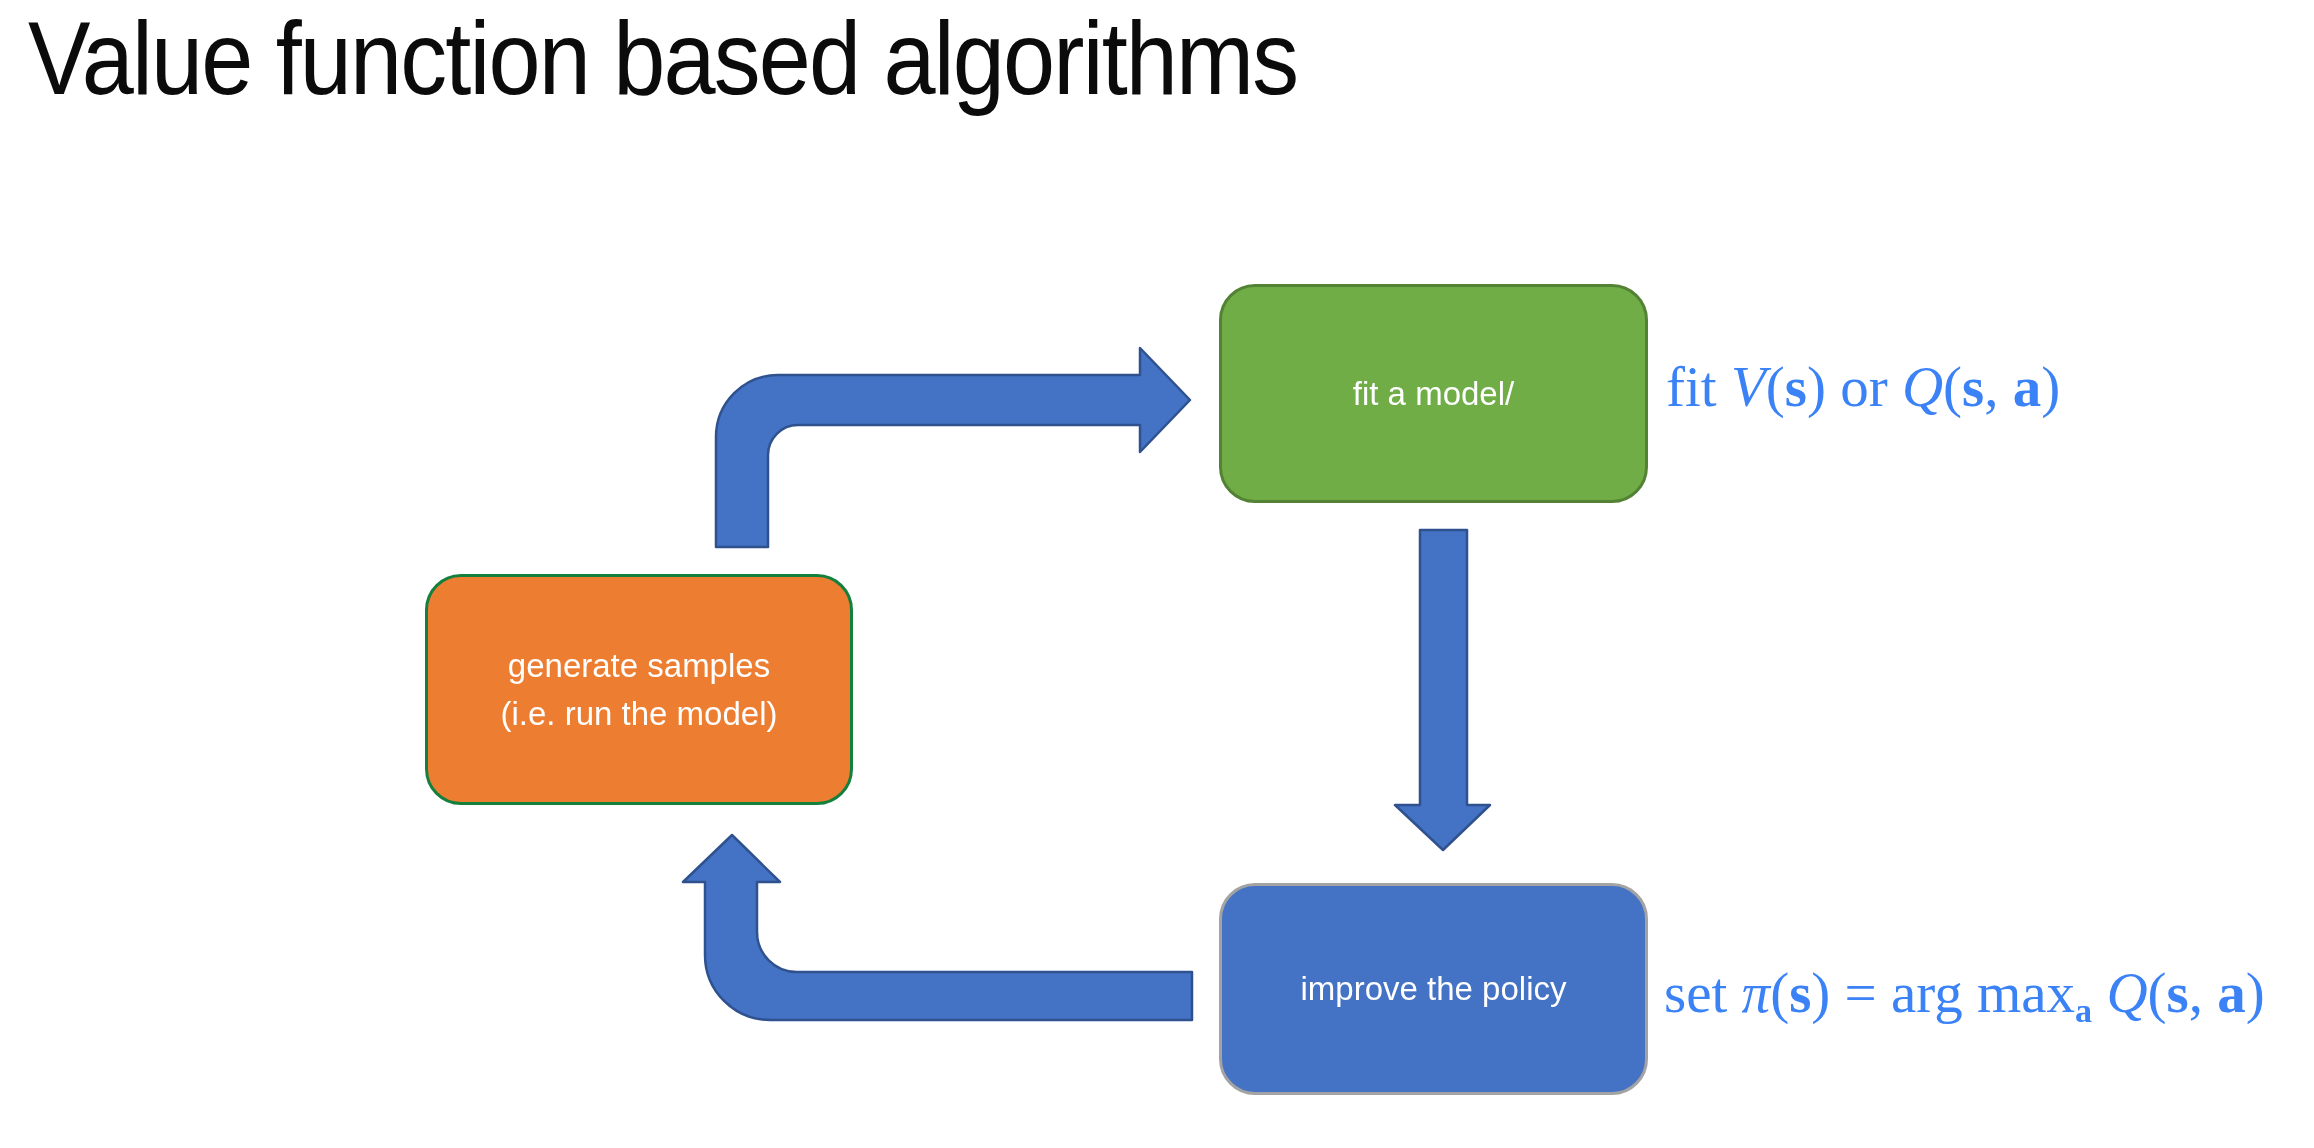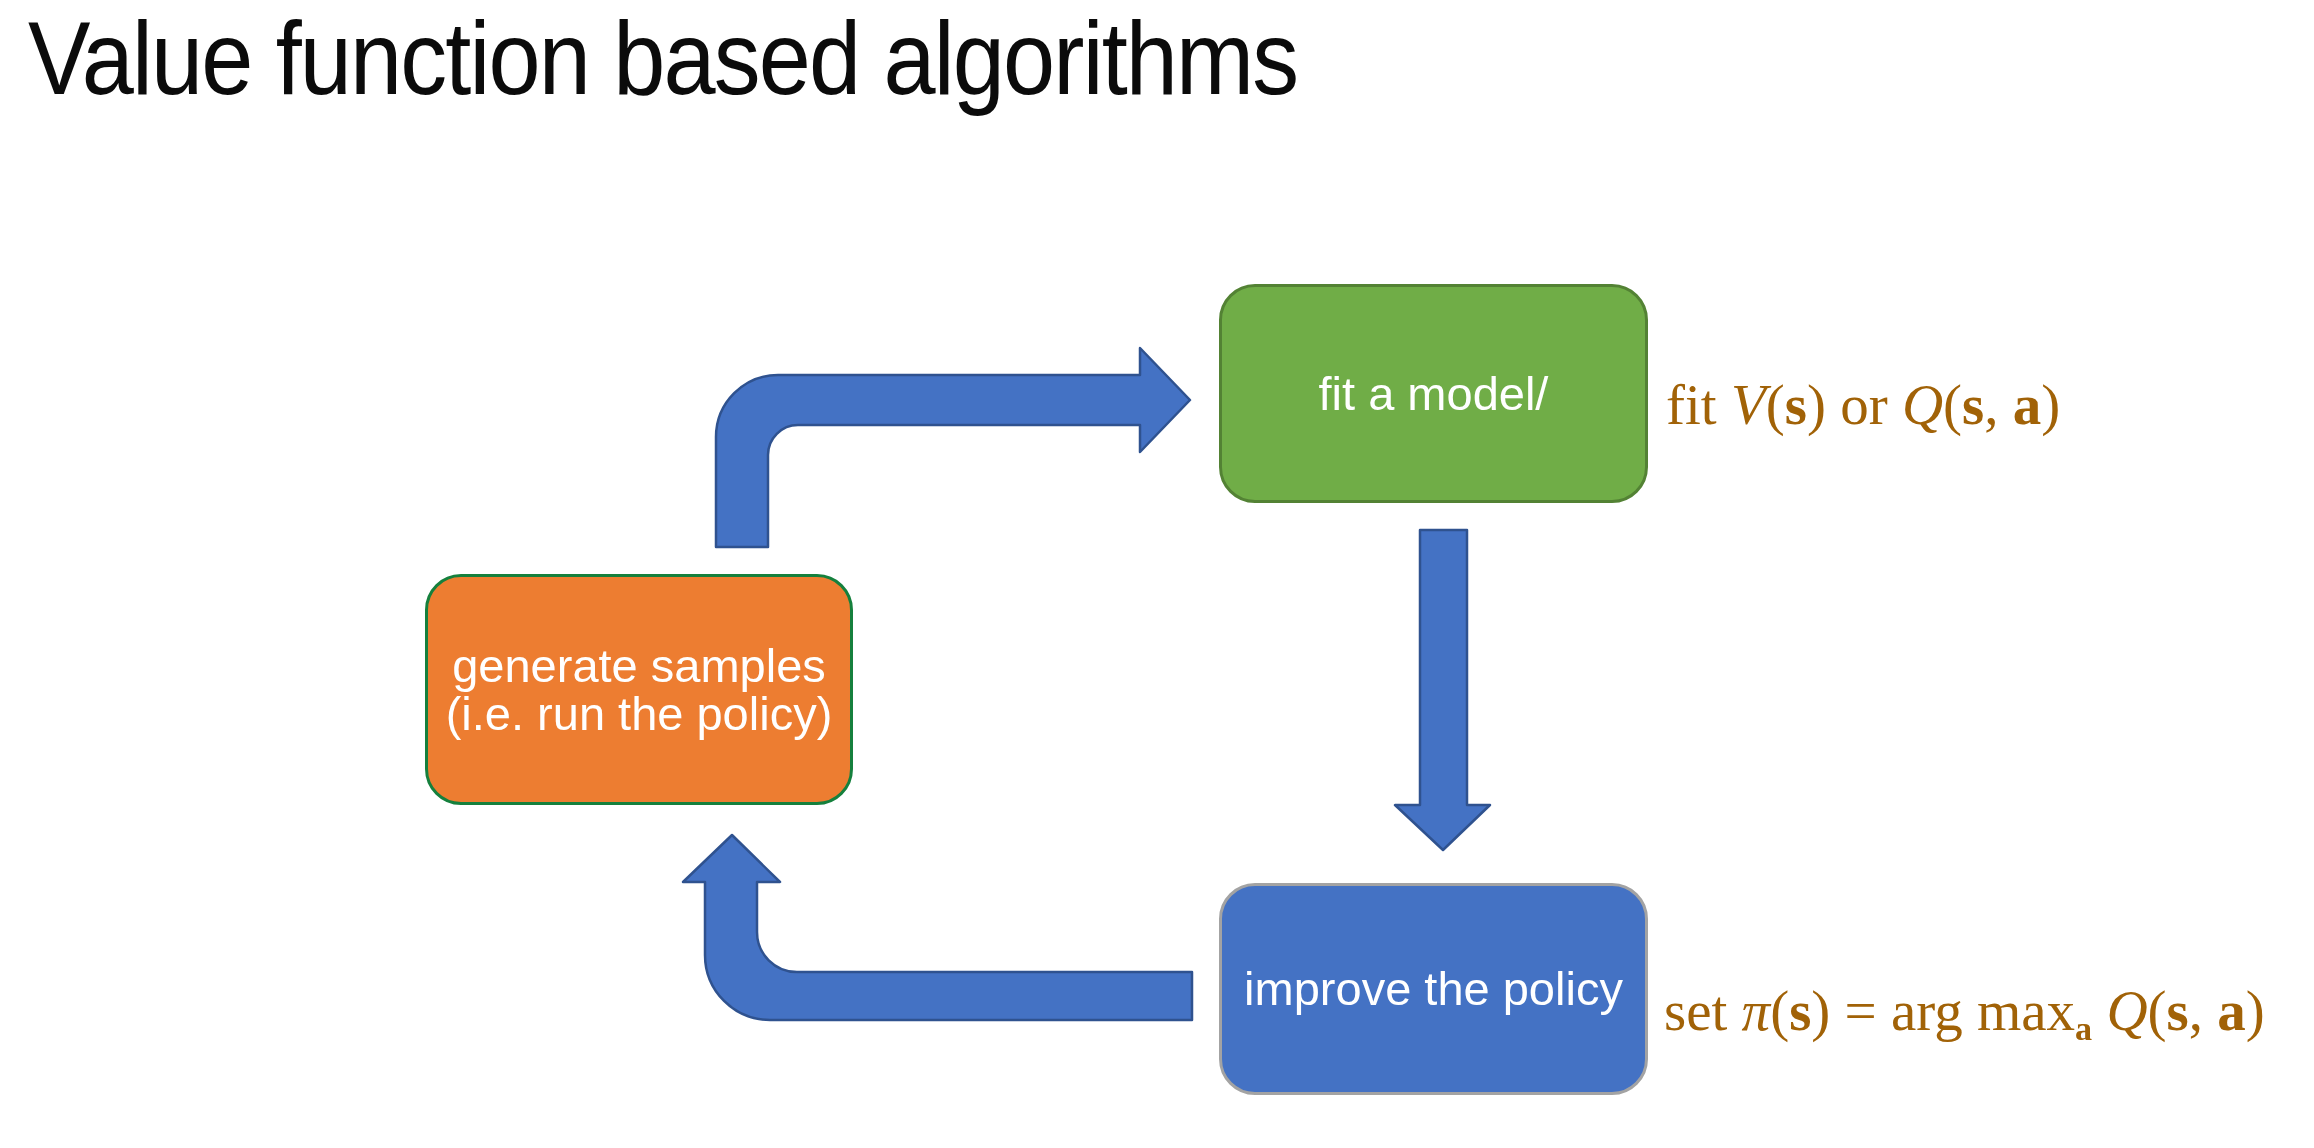--- a/index.html
+++ b/index.html
@@ -31,35 +31,34 @@
     stroke-linejoin: round;
   }
 
   .box {
     position: absolute;
     box-sizing: border-box;
     border-radius: 36px;
     display: flex; flex-direction: column;
     justify-content: center;
     color: #ffffff;
-    font-size: 47px; line-height: 48px;
+    font-size: 33px; line-height: 48px;
     text-align: center;
     white-space: nowrap;
   }
   .box-green  { left: 1219px; top: 284px; width: 429px; height: 219px; background: #70AD47; border: 3px solid #538234; }
   .box-orange { left: 425px;  top: 574px; width: 428px; height: 231px; background: #ED7D31; border: 3px solid #15803d; }
   .box-blue   { left: 1219px; top: 883px; width: 429px; height: 212px; background: #4472C4; border: 3px solid #a3a3a3; }
 
   .math {
     position: absolute;
     font-family: "Liberation Serif", serif;
     font-size: 57px; line-height: 1.1;
-    color: #a16207;
+    color: #3b82f6;
     white-space: nowrap;
-    margin-top: 18px;
   }
   .math-fit { left: 1666px; top: 356px; }
   .math-set { left: 1664px; top: 962px; }
   .m-rm { font-style: normal; }
   .m-it { font-style: italic; }
   .m-bf { font-weight: bold; }
   .m-sub { font-size: 0.6em; font-weight: bold; vertical-align: -0.3em; }
 </style>
 </head>
 <body>
@@ -73,21 +72,21 @@
     <path class="arrow" d="M1420 530 L1467 530 L1467 805 L1490 805 L1443 850 L1395 805 L1420 805 Z"></path>
     <path class="arrow" d="M732 835 L780 882 L757 882 L757 932 A40 40 0 0 0 797 972 L1192 972 L1192 1020 L770 1020 A65 65 0 0 1 705 955 L705 882 L683 882 Z"></path>
   </svg>
 
   <div class="box box-green">
     <div>fit a model/</div>
   </div>
 
   <div class="box box-orange">
     <div>generate samples</div>
-    <div>(i.e. run the policy)</div>
+    <div>(i.e. run the model)</div>
   </div>
 
   <div class="box box-blue">
     <div>improve the policy</div>
   </div>
 
   <div class="math math-fit">
     <span class="m-rm">fit </span><span class="m-it">V</span><span class="m-rm">(</span><span class="m-bf">s</span><span class="m-rm">)</span><span class="m-rm"> or </span><span class="m-it">Q</span><span class="m-rm">(</span><span class="m-bf">s</span><span class="m-rm">, </span><span class="m-bf">a</span><span class="m-rm">)</span>
   </div>
 

